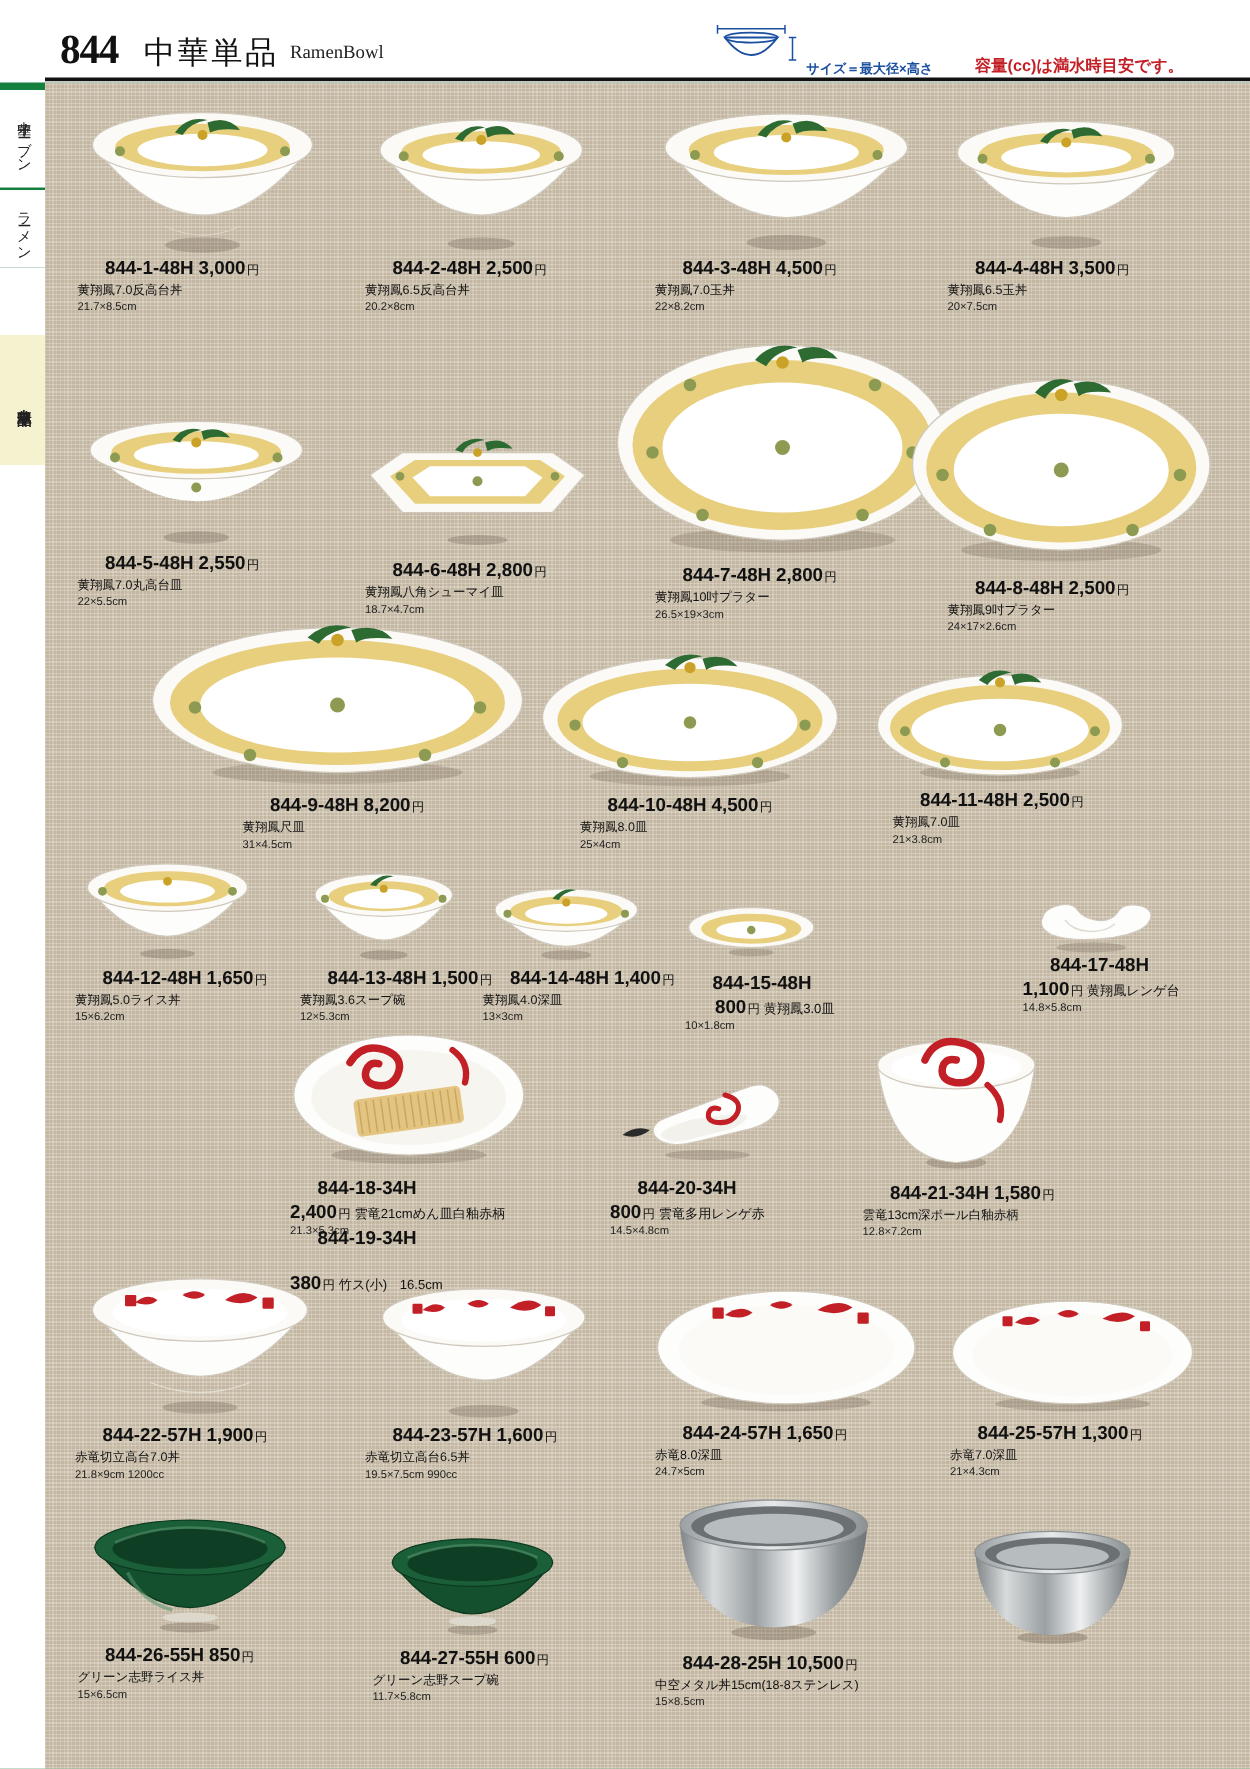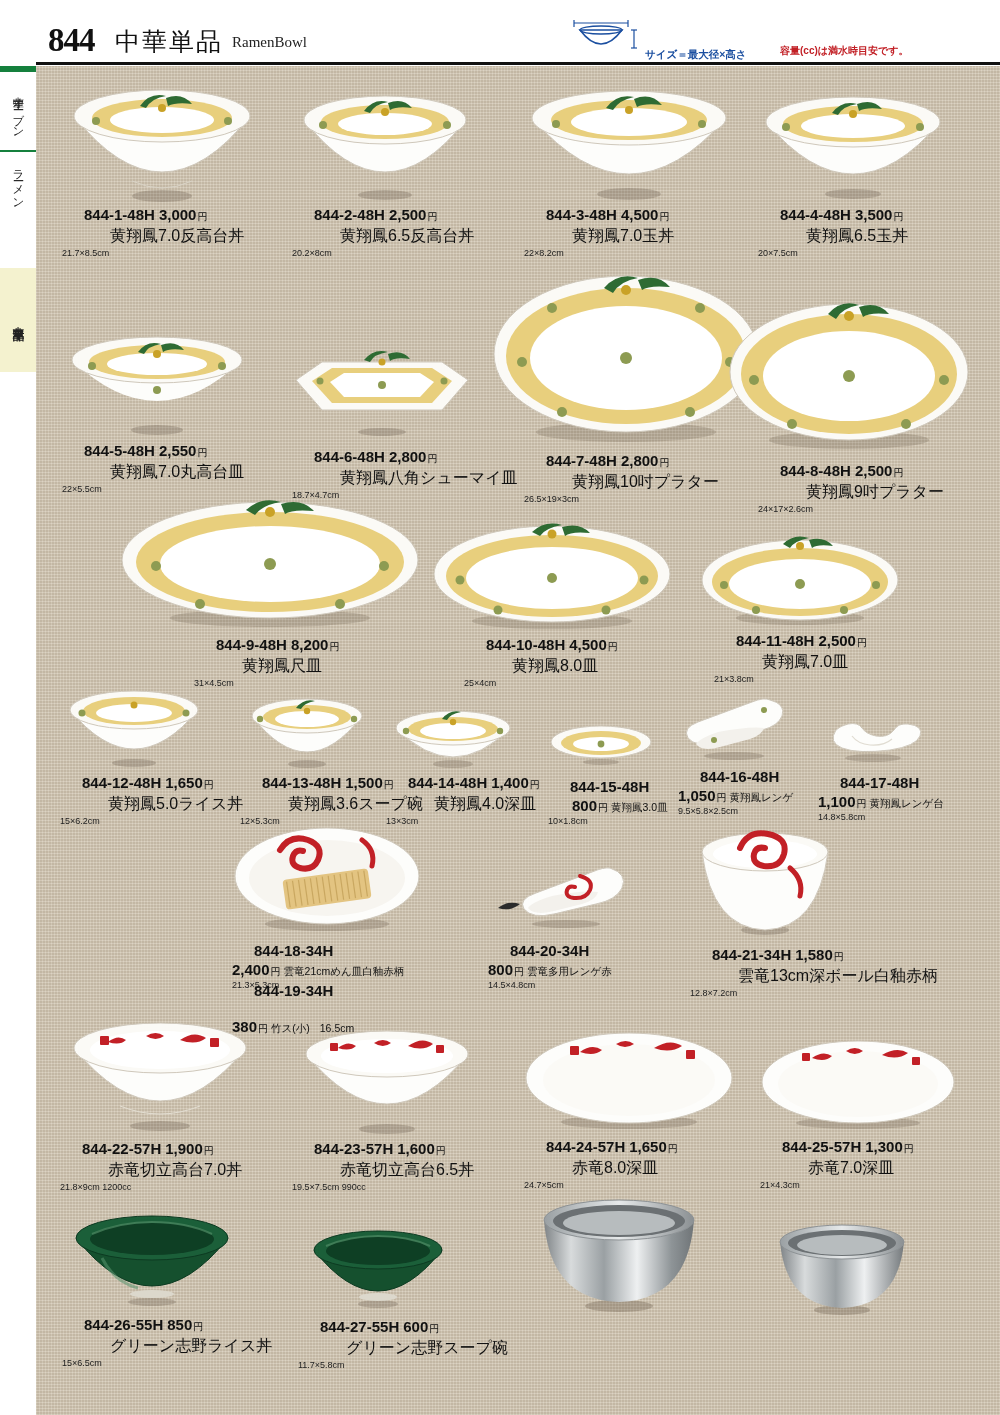--- a/index.html
+++ b/index.html
@@ -39,21 +39,21 @@
     position:absolute; left:232px; top:34px;
     font-size:15px; color:#222; font-family:"Liberation Serif", serif;
   }
   #header-rule { position:absolute; left:36px; top:62px; width:964px; height:3px; background:#111; }
   #size-note {
     position:absolute; left:645px; top:48px;
     font-size:10.5px; color:#1b4fa0; font-weight:bold;
   }
   #cc-note {
     position:absolute; left:780px; top:44px;
-    font-size:10px; color:#c22026; font-weight:bold;
+    font-size:13px; color:#c22026; font-weight:bold;
   }
   #size-icon { position:absolute; left:568px; top:18px; width:70px; height:40px; }
   
   .side-tab {
     position:absolute; left:0; width:36px;
     writing-mode:vertical-rl; text-orientation:upright;
     font-size:11.5px; letter-spacing:1px; color:#222;
     display:flex; align-items:center; justify-content:center;
   }
   #tab-a { top:72px; height:78px; background:#ffffff; }
@@ -61,21 +61,21 @@
   #tab-c { top:268px; height:104px; background:#f4f2cf; font-weight:bold; }
   #tab-spacer1 { position:absolute; left:0; top:214px; width:36px; height:54px; background:#fff; }
   #tab-spacer2 { position:absolute; left:0; top:372px; width:36px; height:1043px; background:#fff; }
   
   .item { position:absolute; }
   .photo { position:absolute; left:0; top:0; }
   .cap { position:absolute; font-size:0; white-space:nowrap; }
   .code { font-size:15px; font-weight:bold; color:#111; letter-spacing:0px;padding-left:22px; }
   .price { font-size:15px; font-weight:bold; color:#111; margin-left:4px; }
   .yen { font-size:10px; font-weight:normal; color:#111; margin-left:1px; }
-  .desc { font-size:16px; color:#111; display:block; margin-top:2px; letter-spacing:0px;margin-left:48px; }
+  .desc { font-size:10px; color:#111; display:block; margin-top:2px; letter-spacing:0px; }
   .dim { font-size:9px; color:#222; display:block; margin-top:1px; }
   .inline { font-size:10.5px; color:#111; margin-left:3px; }
   svg { display:block; overflow:visible; }
 </style>
 </head>
 <body>
 
 <div id="page">
 
   <div id="catalog-bg"></div>
@@ -411,44 +411,28 @@
     </svg>
     <div class="cap" style="top:56px; left:0;">
       <span class="code">844-15-48H</span>
       <span style="display:block; margin-top:2px;padding-left:24px;">
         <span class="price" style="margin-left:0;">800</span><span class="yen">円</span><span class="inline">黄翔鳳3.0皿</span>
       </span>
       <span class="dim">10×1.8cm</span>
     </div>
   </div>
 
-  <div class="item" style="left:678px; top:696px; width:140px; height:130px;">
-    <svg class="photo" width="118" height="66" viewBox="0 0 118 66">
-      <ellipse cx="56" cy="60" rx="30" ry="4" fill="rgba(70,55,40,0.2)"></ellipse>
-      <path d="M92 4 q16 4 12 16 q-4 10 -20 14 l-44 12 q-22 6 -30 -4 q-6 -10 10 -16 l54 -20 q12 -5 18 -2 z" fill="#fdfdfb" stroke="#cfc8bb" stroke-width="1"></path>
-      <path d="M40 36 q-18 6 -22 12 q6 8 24 3 l30 -8 q12 -4 14 -11 q-14 -2 -46 4 z" fill="#f3f1ec"></path>
-      <circle cx="36" cy="44" r="3" fill="#8d9b52"></circle>
-      <circle cx="86" cy="14" r="3" fill="#8d9b52"></circle>
-    </svg>
-    <div class="cap" style="top:72px; left:0;">
-      <span class="code">844-16-48H</span>
-      <span style="display:block; margin-top:2px;">
-        <span class="price" style="margin-left:0;">1,050</span><span class="yen">円</span><span class="inline">黄翔鳳レンゲ</span>
-      </span>
-      <span class="dim">9.5×5.8×2.5cm</span>
-    </div>
-  </div>
 
   <div class="item" style="left:818px; top:712px; width:150px; height:120px;">
     <svg class="photo" width="110" height="52" viewBox="0 0 110 52">
       <ellipse cx="55" cy="46" rx="28" ry="4" fill="rgba(70,55,40,0.2)"></ellipse>
       <path d="M18 18 q-8 12 6 18 q16 6 48 2 q26 -4 30 -14 q4 -10 -12 -12 q-10 -1 -14 6 q-6 8 -18 6 q-10 -2 -14 -8 q-4 -6 -14 -4 q-8 2 -12 6 z" fill="#fdfdfb" stroke="#cfc8bb" stroke-width="1"></path>
       <path d="M34 24 q6 8 18 9 q14 1 22 -6" fill="none" stroke="#e0dcd2" stroke-width="1.2"></path>
     </svg>
-    <div class="cap" style="top:62px; left:0;">
+    <div class="cap" style="top:52px; left:0;">
       <span class="code">844-17-48H</span>
       <span style="display:block; margin-top:2px;">
         <span class="price" style="margin-left:0;">1,100</span><span class="yen">円</span><span class="inline">黄翔鳳レンゲ台</span>
       </span>
       <span class="dim">14.8×5.8cm</span>
     </div>
   </div>
 
   <div class="item" style="left:232px; top:824px; width:230px; height:180px;">
     <svg class="photo" width="190" height="110" viewBox="0 0 190 110">
@@ -657,20 +641,25 @@
           <stop offset="50%" stop-color="#e6e9ea"></stop>
           <stop offset="100%" stop-color="#8b9093"></stop>
         </linearGradient>
       </defs>
       <ellipse cx="95" cy="110" rx="34" ry="6" fill="rgba(70,55,40,0.25)"></ellipse>
       <path d="M20 24 Q26 104 95 106 Q164 104 170 24 Z" fill="url(#mg1)"></path>
       <ellipse cx="95" cy="24" rx="75" ry="20" fill="url(#mg1r)" stroke="#8d9295" stroke-width="1"></ellipse>
       <ellipse cx="95" cy="25" rx="66" ry="16" fill="#6b7073"></ellipse>
       <ellipse cx="95" cy="27" rx="56" ry="12" fill="#b7bcbe"></ellipse>
     </svg>
+    <div class="cap" style="top:126px; left:0;">
+      <span class="code">844-28-25H</span><span class="price">10,500</span><span class="yen">円</span>
+      <span class="desc">中空メタル丼15cm(18-8ステンレス)</span>
+      <span class="dim">15×8.5cm</span>
+    </div>
   </div>
 
   <div class="item" style="left:762px; top:1220px; width:230px; height:160px;">
     <svg class="photo" width="160" height="98" viewBox="0 0 160 98">
       <defs>
         <linearGradient id="mg2" x1="0" y1="0" x2="1" y2="0">
           <stop offset="0%" stop-color="#7f8487"></stop>
           <stop offset="20%" stop-color="#d8dbdc"></stop>
           <stop offset="45%" stop-color="#9aa0a3"></stop>
           <stop offset="68%" stop-color="#eef0f1"></stop>

